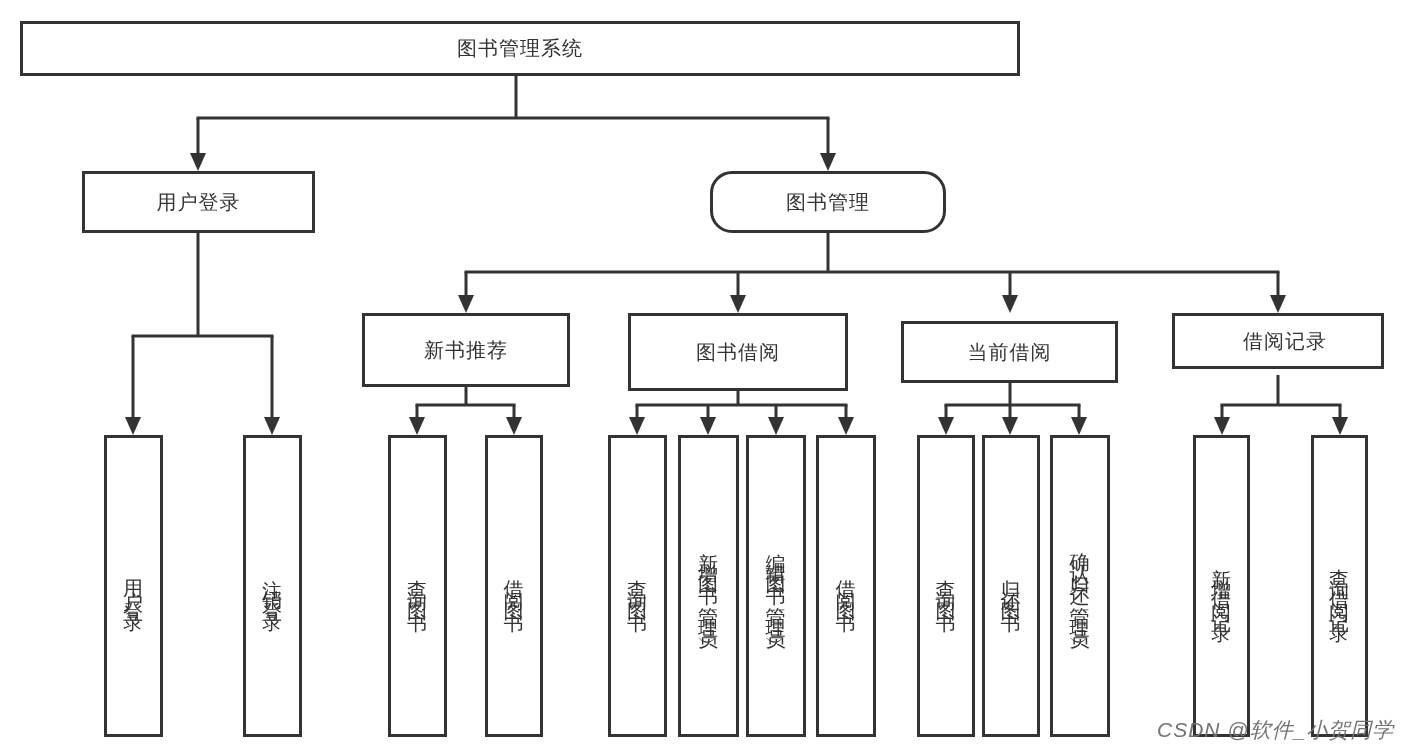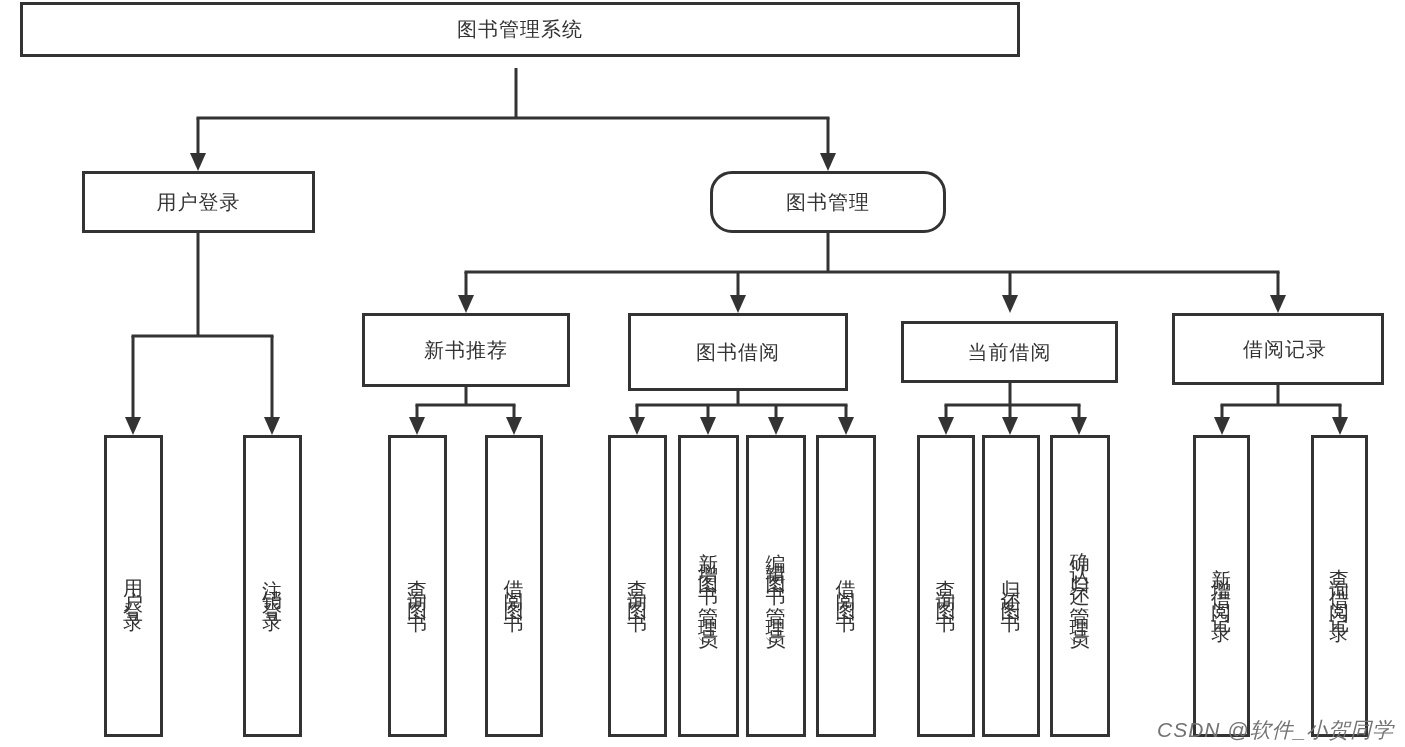--- a/index.html
+++ b/index.html
@@ -120,29 +120,29 @@
       <polygon points="768,417 784,417 776,435"></polygon>
       <polygon points="838,417 854,417 846,435"></polygon>
       <polygon points="938,417 954,417 946,435"></polygon>
       <polygon points="1002,417 1018,417 1010,435"></polygon>
       <polygon points="1071,417 1087,417 1079,435"></polygon>
       <polygon points="1214,417 1230,417 1222,435"></polygon>
       <polygon points="1332,417 1348,417 1340,435"></polygon>
     </g>
   </svg>
 
-  <div class="node" style="left:20px; top:2px; width:1000px; height:55px;">图书管理系统</div>
+  <div class="node" style="left:20px; top:21px; width:1000px; height:55px;">图书管理系统</div>
 
   <div class="node" style="left:82px; top:171px; width:233px; height:62px;">用户登录</div>
   <div class="node" style="left:710px; top:171px; width:236px; height:62px;border-radius:22px;">图书管理</div>
 
   <div class="node" style="left:362px; top:313px; width:208px; height:74px;">新书推荐</div>
   <div class="node" style="left:628px; top:313px; width:220px; height:78px;">图书借阅</div>
   <div class="node" style="left:901px; top:321px; width:217px; height:62px;">当前借阅</div>
-  <div class="node" style="left:1172px; top:313px; width:212px; height:72px;padding-left:14px;">借阅记录</div>
+  <div class="node" style="left:1172px; top:313px; width:212px; height:56px;padding-left:14px;">借阅记录</div>
 
   <div class="node vnode" style="left:104px; top:435px; width:59px; height:302px;">用户登录</div>
   <div class="node vnode" style="left:243px; top:435px; width:59px; height:302px;">注销登录</div>
   <div class="node vnode" style="left:388px; top:435px; width:59px; height:302px;">查询图书</div>
   <div class="node vnode" style="left:485px; top:435px; width:58px; height:302px;">借阅图书</div>
   <div class="node vnode" style="left:608px; top:435px; width:59px; height:302px;">查询图书</div>
   <div class="node vnode" style="left:678px; top:435px; width:61px; height:302px;">新增图书（管理员）</div>
   <div class="node vnode" style="left:746px; top:435px; width:60px; height:302px;">编辑图书（管理员）</div>
   <div class="node vnode" style="left:816px; top:435px; width:60px; height:302px;">借阅图书</div>
   <div class="node vnode" style="left:917px; top:435px; width:58px; height:302px;">查询图书</div>

